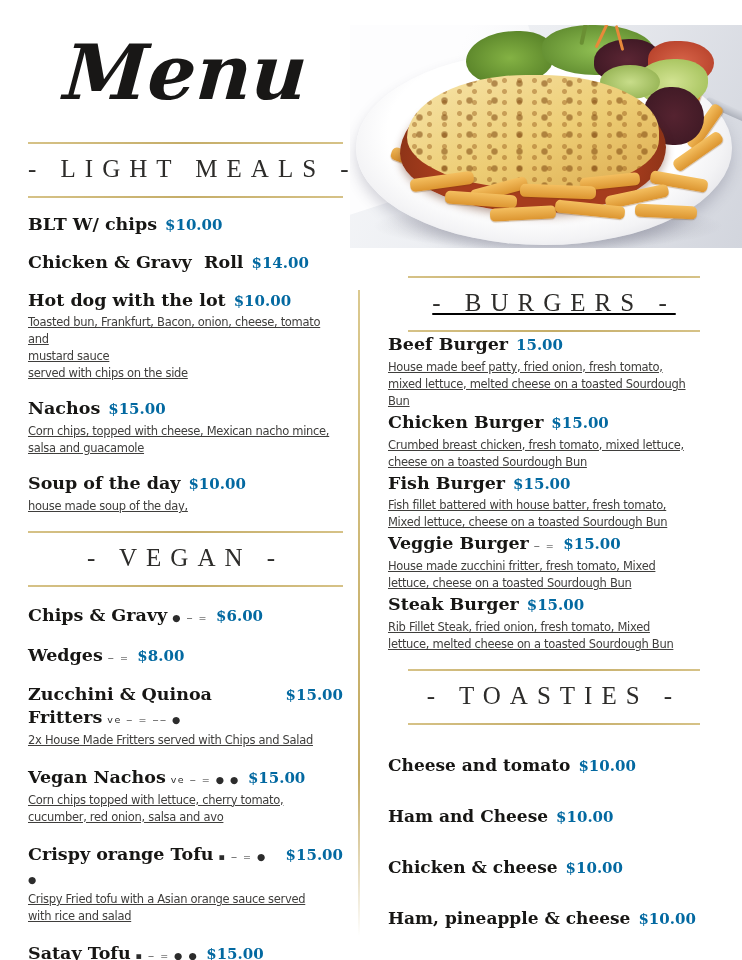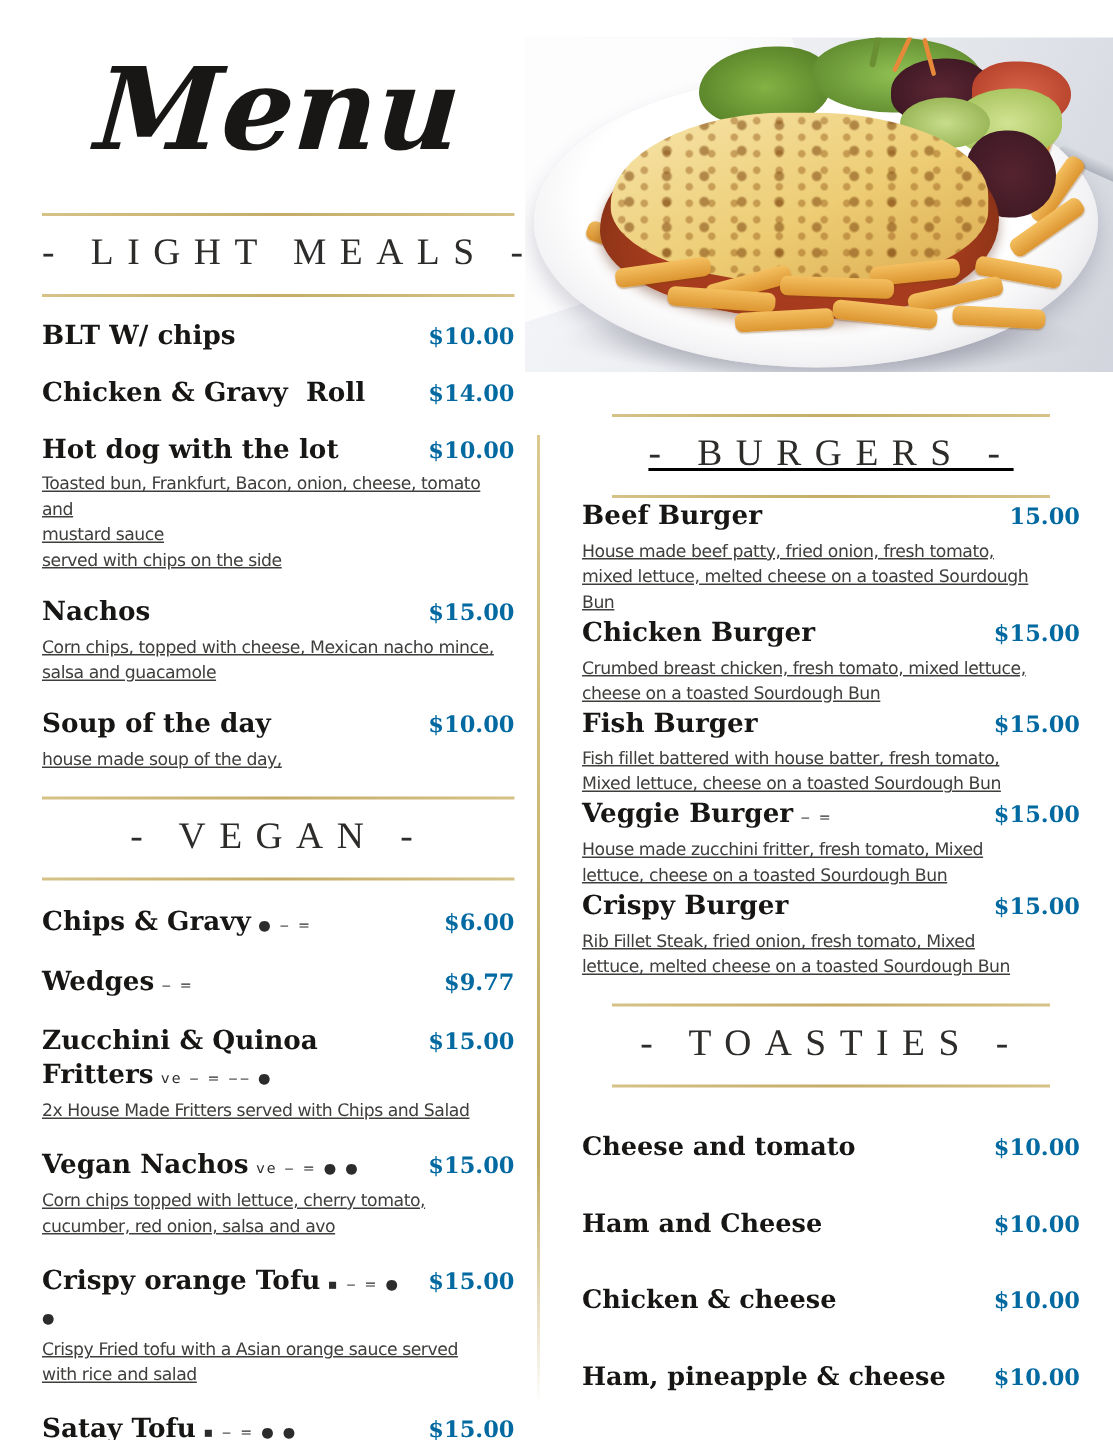--- a/index.html
+++ b/index.html
@@ -32,21 +32,21 @@
   .rule.inset { width:292px; margin:0 auto; }
   .sec-title {
     text-align:center; padding:11px 0 13px;
     font-family:"Liberation Serif", serif;
     font-size:25px; letter-spacing:9px; color:#2d2c2a;
     white-space:nowrap;
   }
 
   
   .item { margin-top:15px; }
-  .row { display:flex; justify-content:space-between; align-items:baseline; }
+  .row { display:flex; align-items:baseline; }
   .name {
     font-weight:bold; font-size:17.5px; color:#171614;
     white-space:pre-wrap; line-height:1.3;
     font-family:"DejaVu Serif", serif;
   }
   .badges {
     font-family:"DejaVu Sans", sans-serif;
     font-size:9.5px; letter-spacing:1.5px; color:#2c2c2c;
     margin-left:5px; font-weight:normal;
   }
@@ -199,21 +199,21 @@
   <div class="vg">
     <div class="item">
       <div class="row">
         <span class="name"><span>Chips &amp; Gravy</span><span class="badges">● ‒ =</span></span>
         <span class="price">$6.00</span>
       </div>
     </div>
     <div class="item">
       <div class="row">
         <span class="name"><span>Wedges</span><span class="badges">‒ =</span></span>
-        <span class="price">$9.77</span>
+        <span class="price">$8.00</span>
       </div>
     </div>
     <div class="item">
       <div class="row">
         <span class="name"><span>Zucchini &amp; Quinoa Fritters</span><span class="badges">ve ‒ = ‒‒ ●</span></span>
         <span class="price">$15.00</span>
       </div>
       <div class="desc">2x House Made Fritters served with Chips and Salad</div>
     </div>
     <div class="item">
@@ -320,21 +320,21 @@
     <div class="item">
       <div class="row">
         <span class="name"><span>Veggie Burger</span><span class="badges">‒ =</span></span>
         <span class="price">$15.00</span>
       </div>
       <div class="desc">House made zucchini fritter, fresh tomato, Mixed
 lettuce, cheese on a toasted Sourdough Bun</div>
     </div>
     <div class="item">
       <div class="row">
-        <span class="name">Crispy Burger</span>
+        <span class="name">Steak Burger</span>
         <span class="price">$15.00</span>
       </div>
       <div class="desc">Rib Fillet Steak, fried onion, fresh tomato, Mixed
 lettuce, melted cheese on a toasted Sourdough Bun</div>
     </div>
   </div>
 
   <div class="ts">
     <div class="sec-header">
       <hr class="rule inset">

